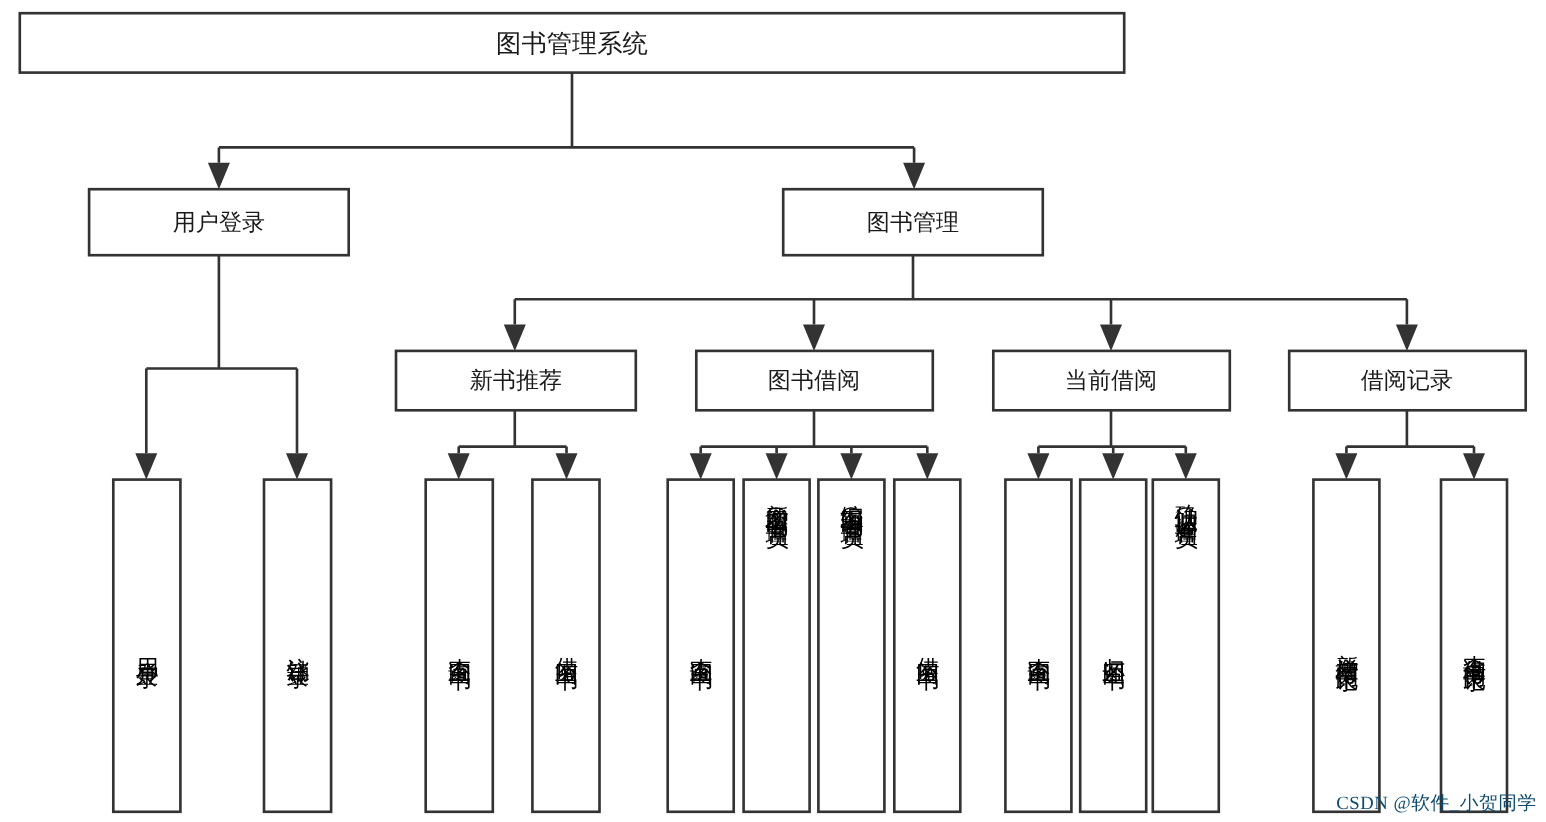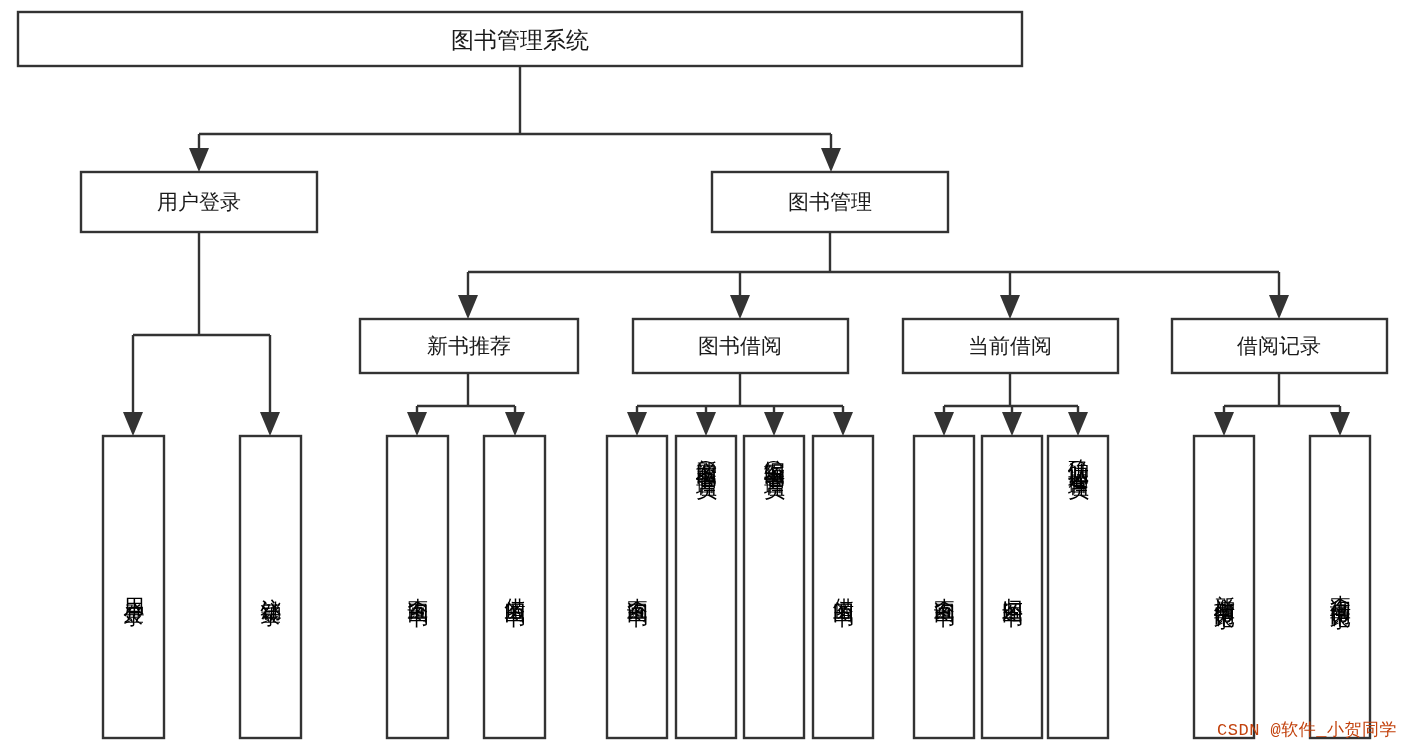--- a/index.html
+++ b/index.html
@@ -51,23 +51,23 @@
     fill: none;
   }
   .arrow-head {
     fill: #333333;
     stroke: none;
   }
   .watermark {
     position: absolute;
     right: 8px;
     bottom: 6px;
-    font-family: Liberation Mono, monospace;
+    font-family: Liberation Serif, serif;
     font-size: 17px;
-    color: #c2410c;
+    color: #0c4a6e;
     letter-spacing: 0.5px;
     white-space: nowrap;
     pointer-events: none;
   }
 </style>
 </head>
 <body>
 
 <svg id="diagram" viewBox="0 0 1405 747" xmlns="http://www.w3.org/2000/svg">
 

